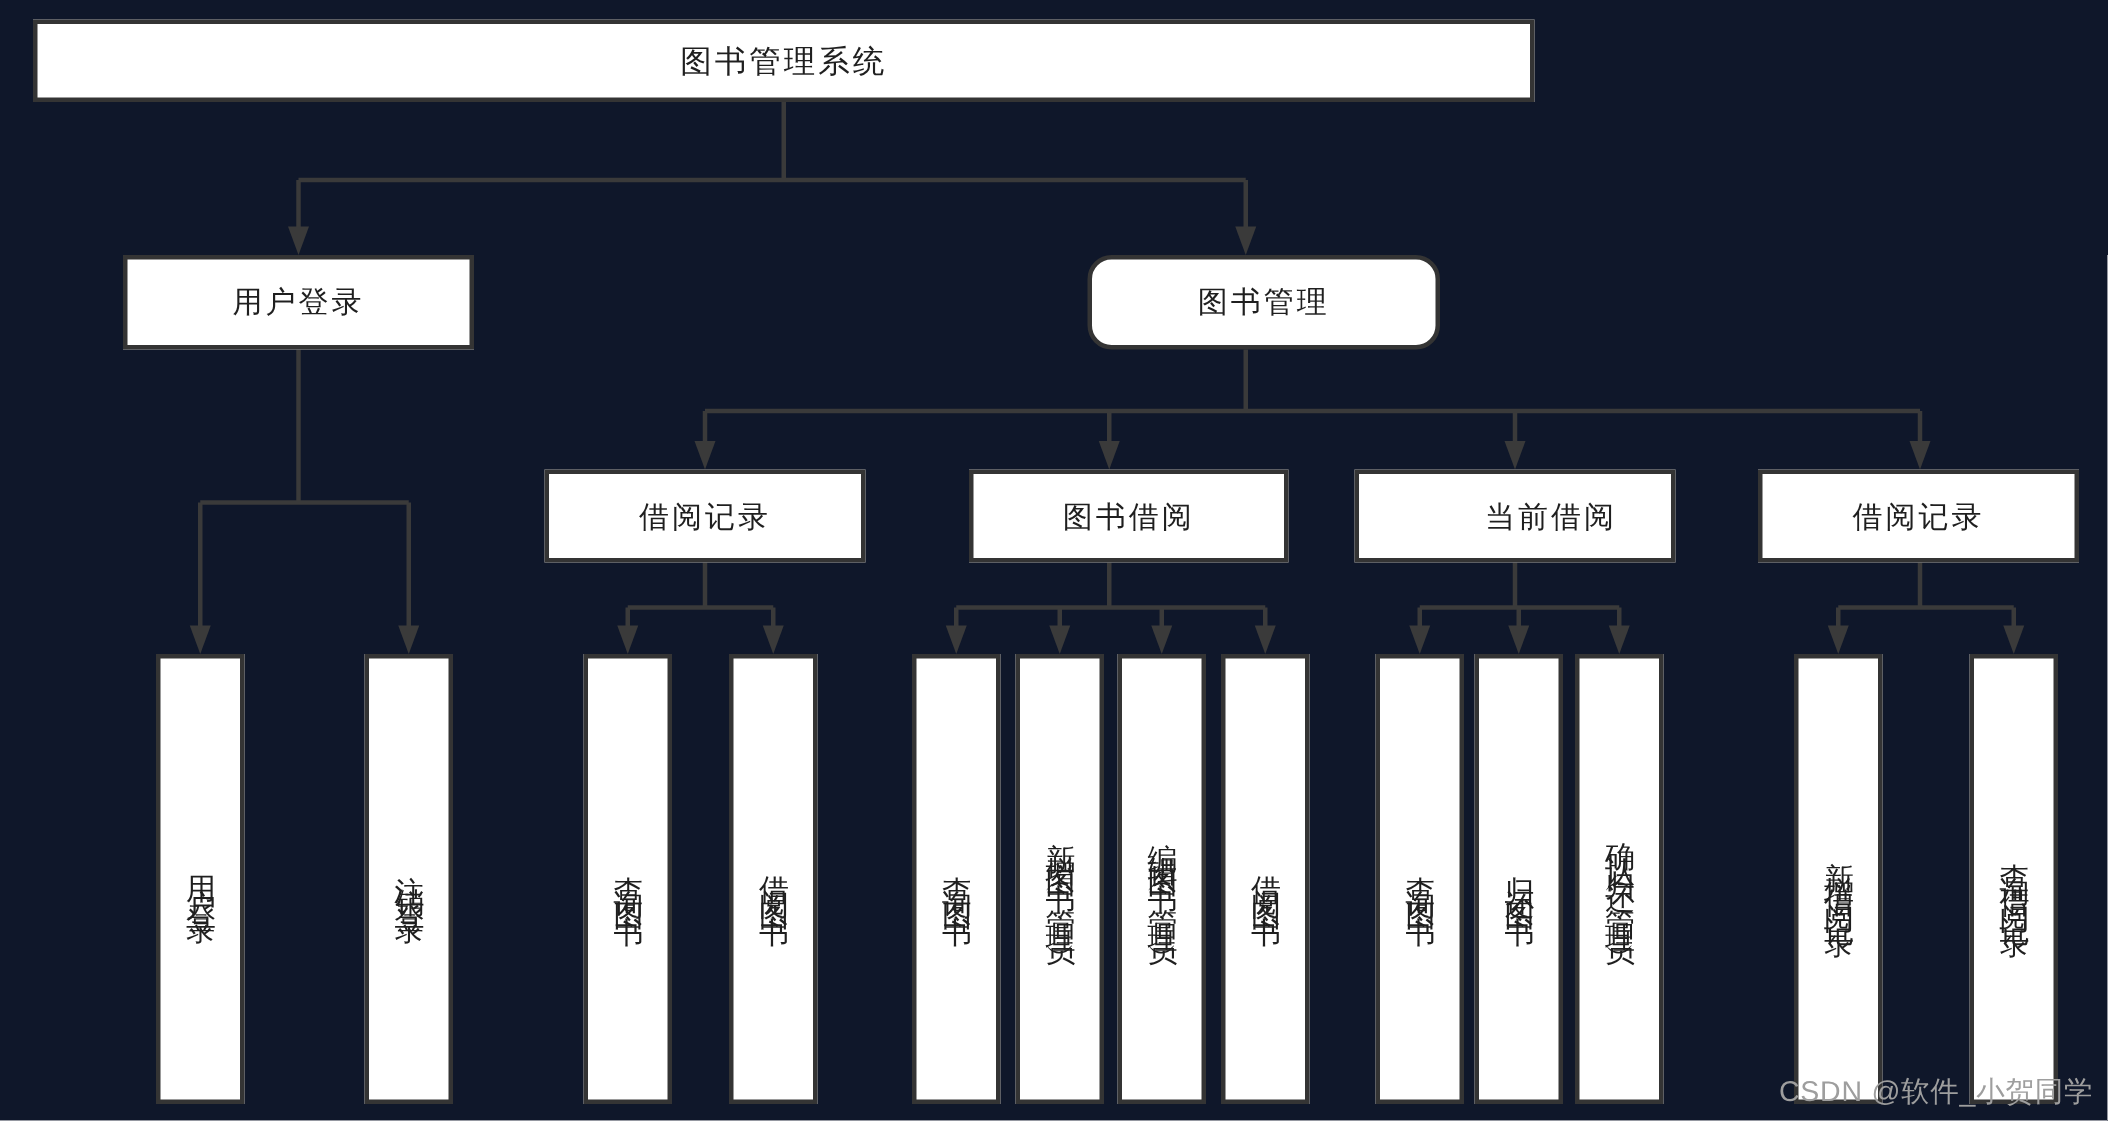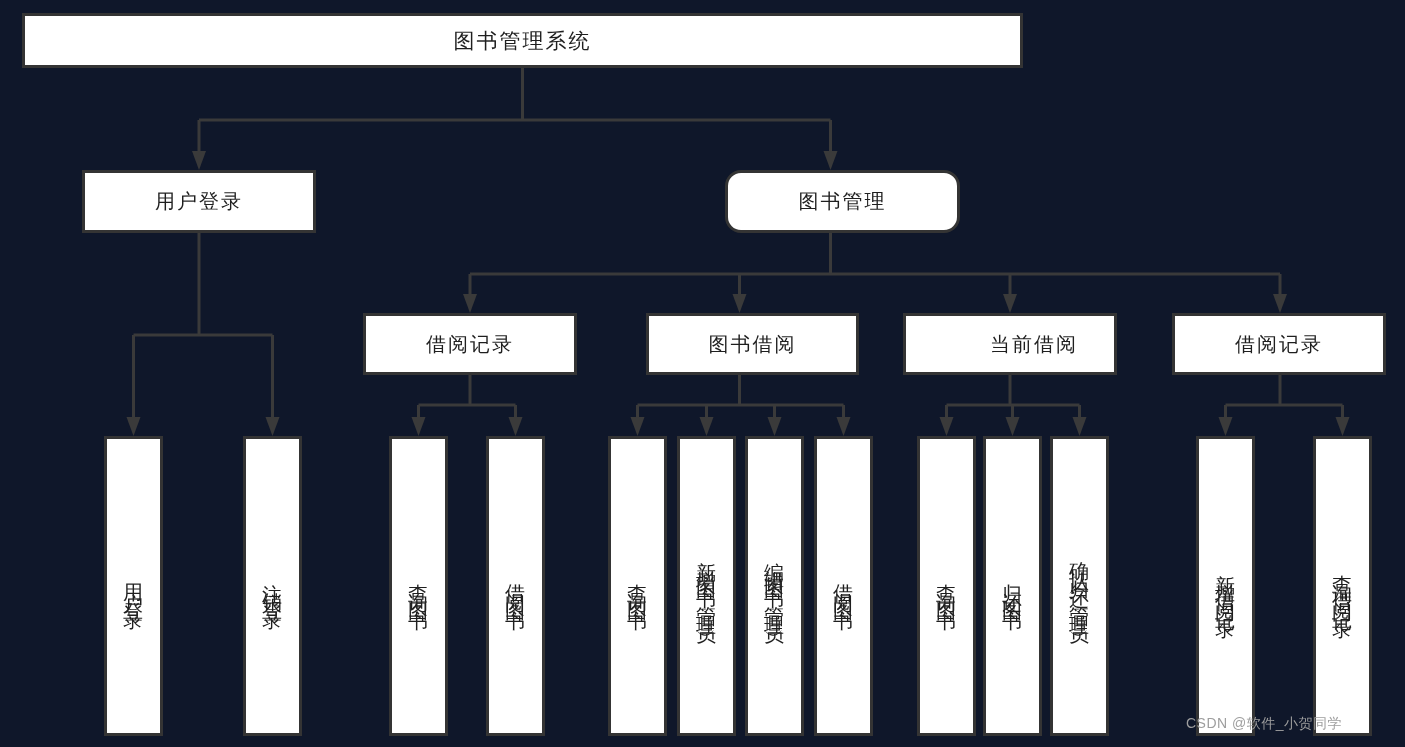--- a/index.html
+++ b/index.html
@@ -36,21 +36,21 @@
     writing-mode: vertical-rl;
     text-orientation: mixed;
     font-size: 20px;
     line-height: 1;
     letter-spacing: 9px;
   }
   .watermark {
     position: absolute;
     left: 1186px;
     top: 715px;
-    font-size: 14px;
+    font-size: 19px;
     color: #9e9e9e;
     letter-spacing: 0.5px;
     white-space: nowrap;
     z-index: 5;
   }
 </style>
 </head>
 <body>
 
 <div id="stage">

